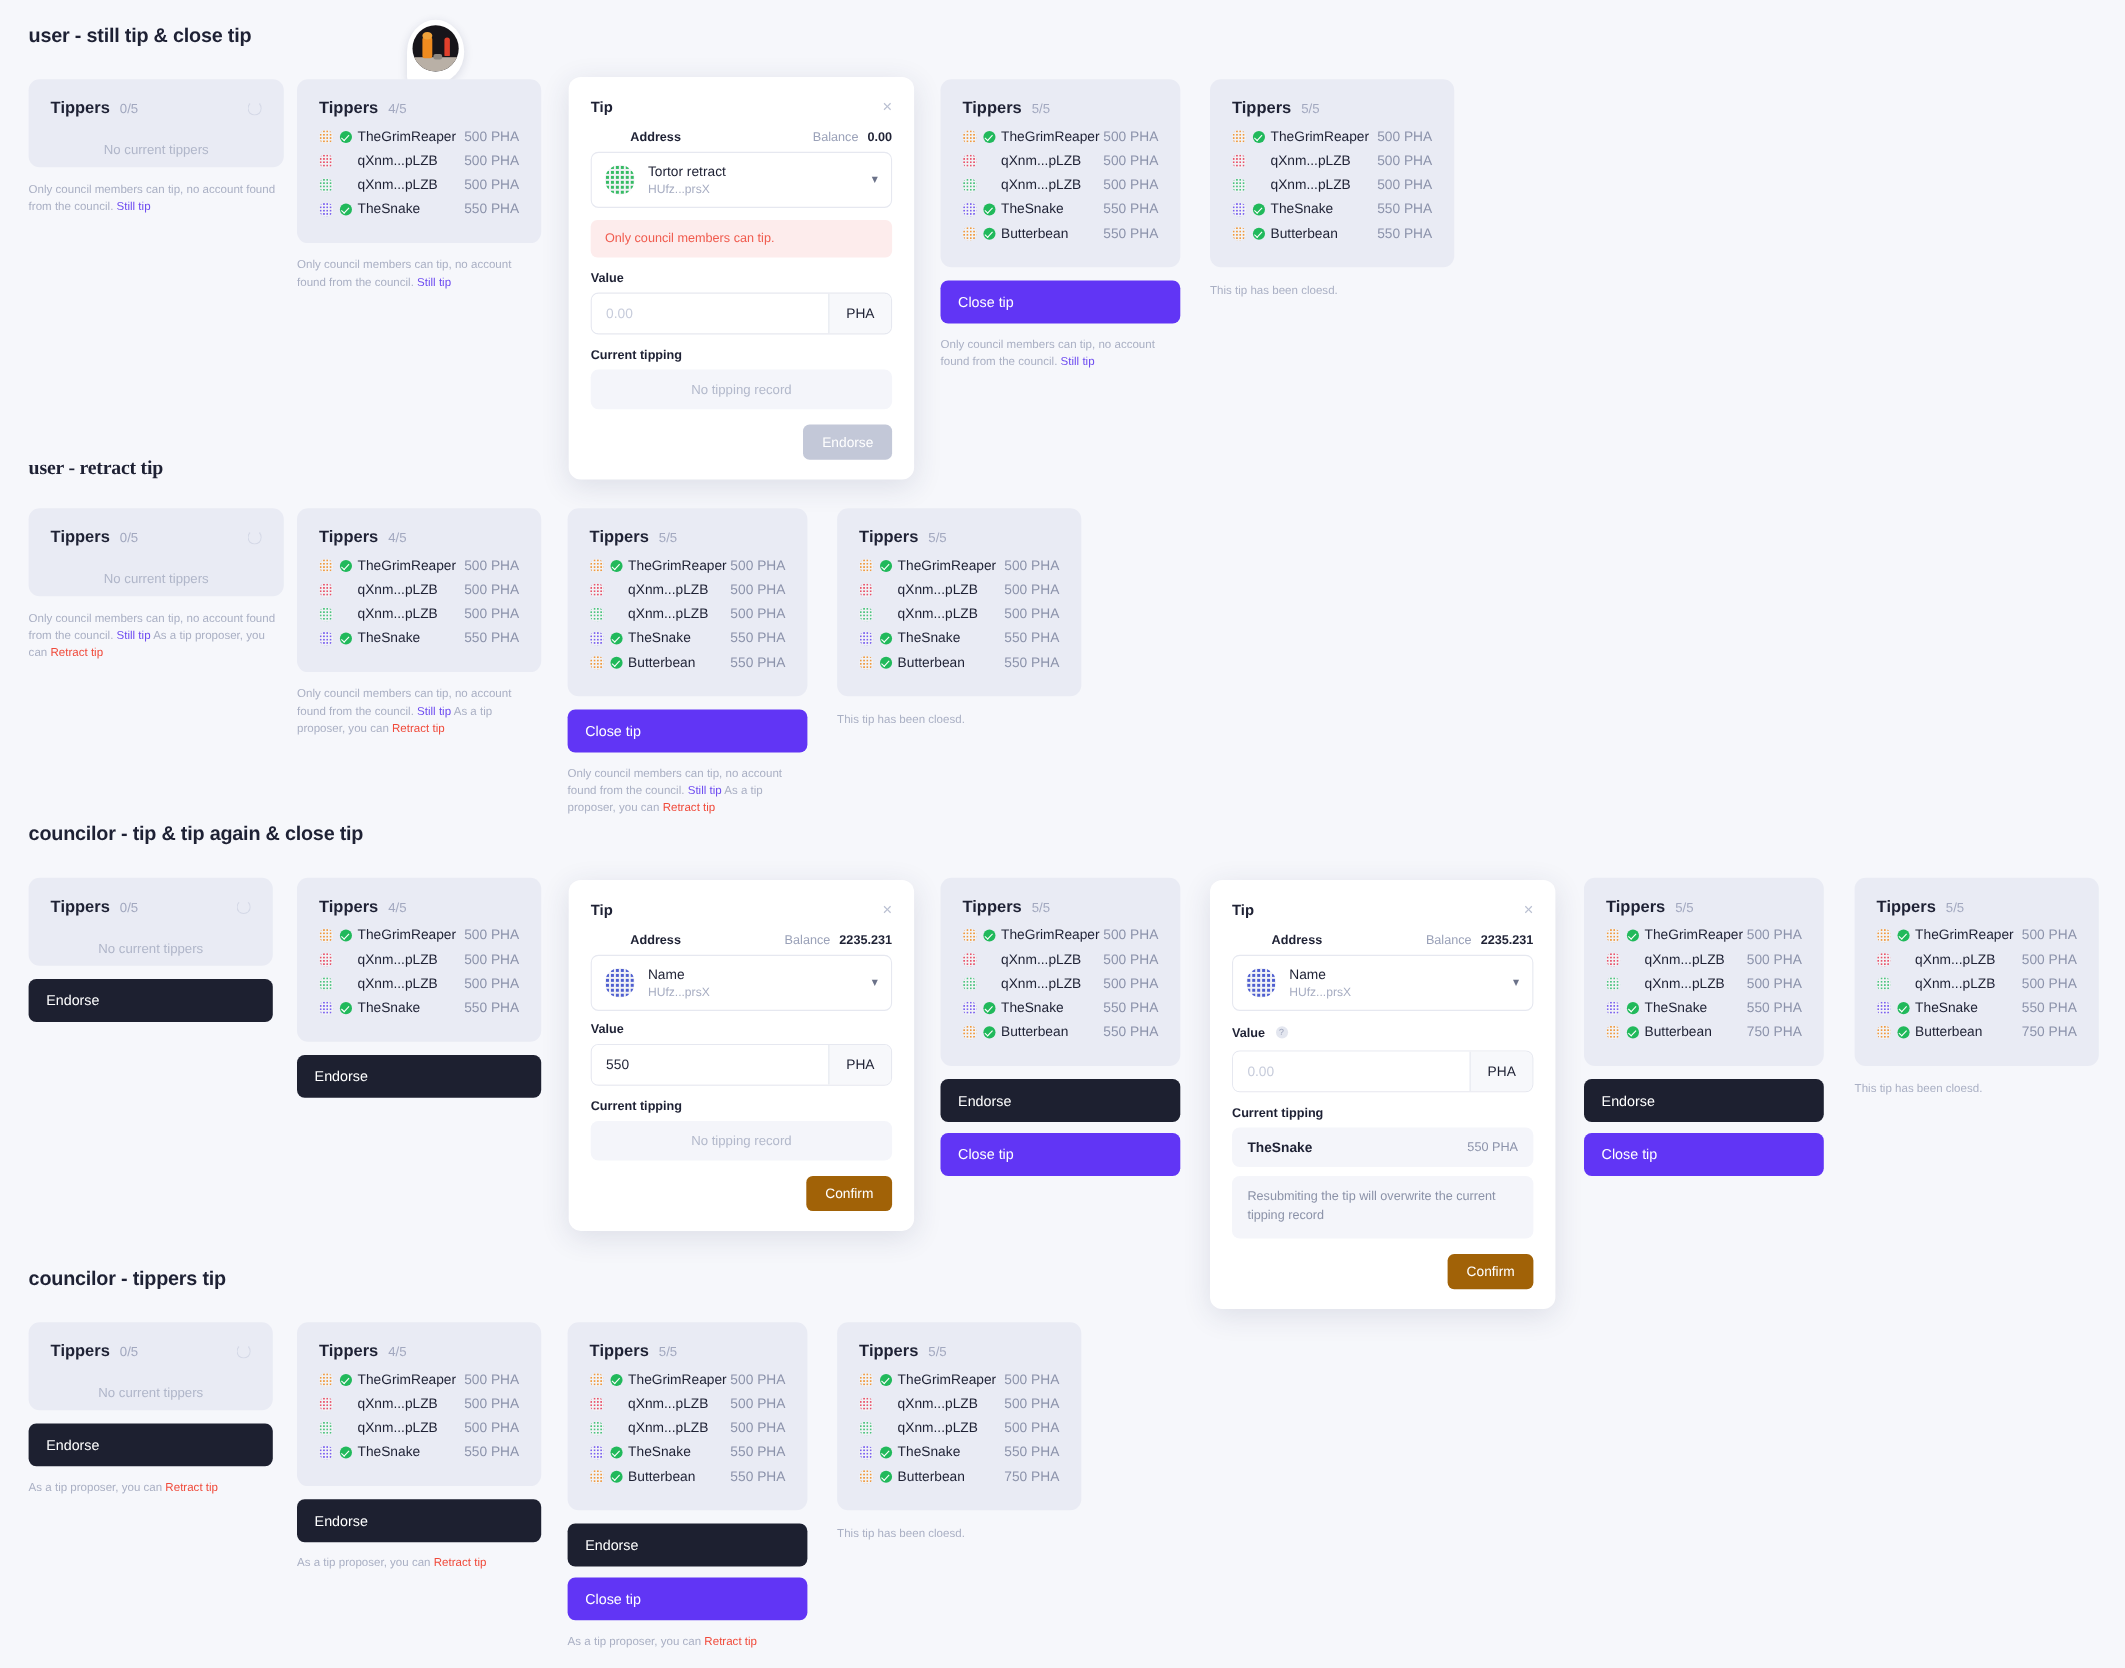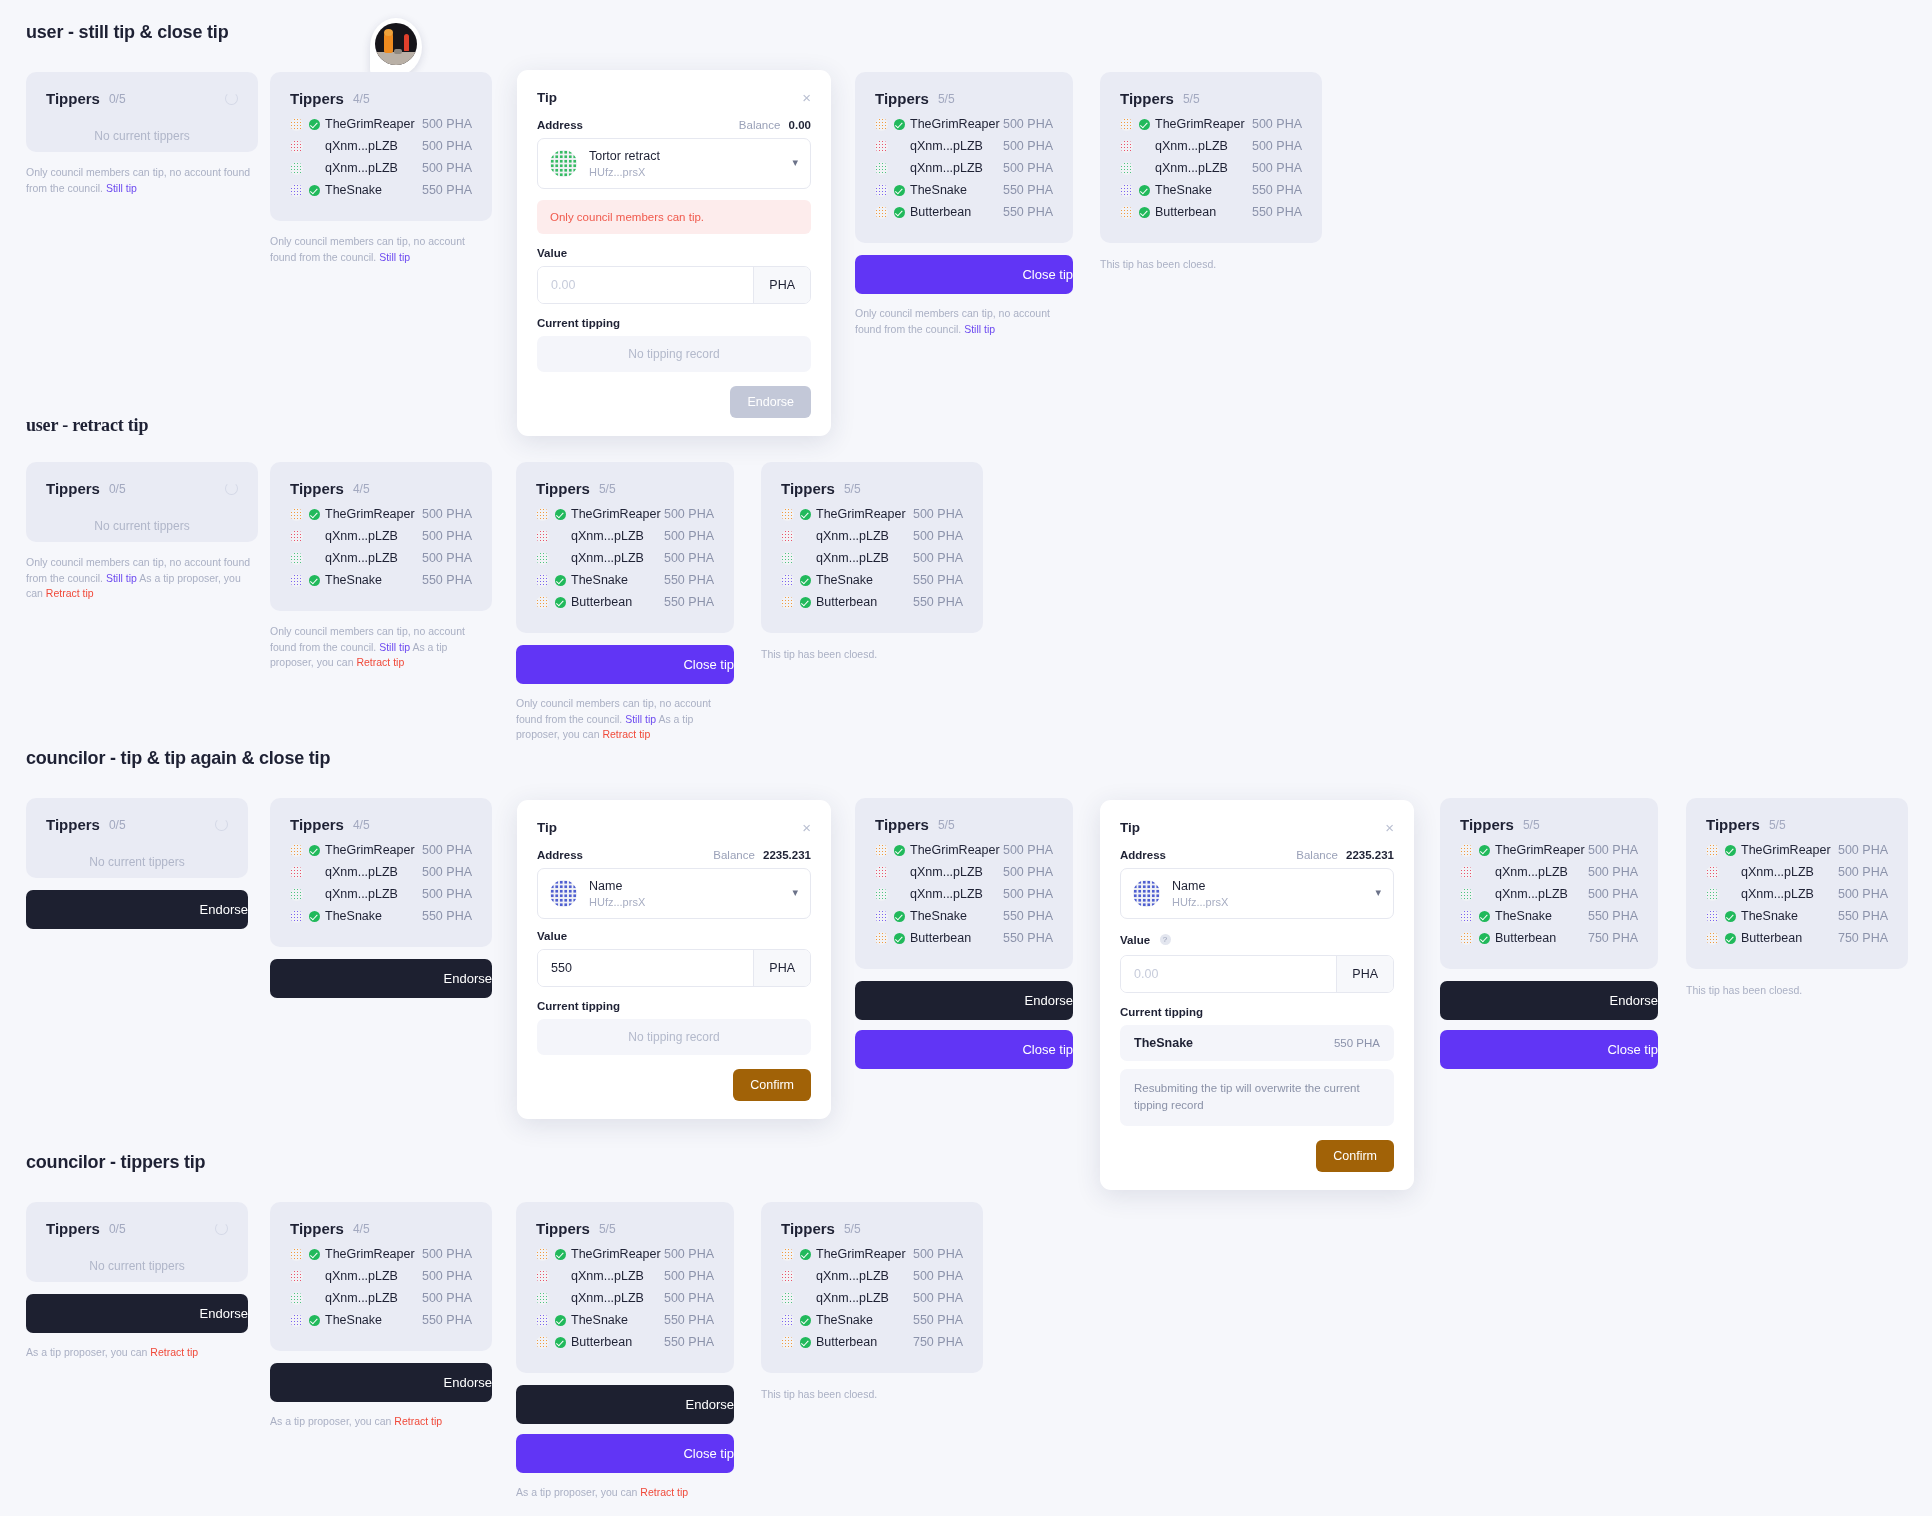--- a/index.html
+++ b/index.html
@@ -89,24 +89,24 @@
   
   .note {
     font-size: 10.5px; color: #aab0c4; line-height: 1.48;
   }
   .lnk-still { color: #6d4bf0; }
   .lnk-retract { color: #f04a3a; }
 
   
   .btn {
     display: block; width: 100%;
-    text-align: right;
+    text-align: left;
     border-radius: 7px;
     font-size: 13px;
-    padding: 12px 0;
+    padding: 12px 16px;
     border: none; cursor: pointer;
     font-family: "Liberation Sans", sans-serif;
   }
   .btn-dark { background: #1d2030; color: #fff; }
   .btn-purple { background: #6135f5; color: #fff; }
 
   
   .modal {
     position: absolute;
     background: #fff;
@@ -116,21 +116,21 @@
   }
   .modal-head {
     display: flex; align-items: center; margin-bottom: 14px;
   }
   .modal-title { font-size: 13.5px; font-weight: 700; color: #1e2134; }
   .modal-close {
     margin-left: auto; color: #b9bfd1; font-size: 15px;
     line-height: 1; cursor: pointer;
   }
   .field-row {
-    display: flex; align-items: flex-start; margin-bottom: 7px;
+    display: flex; align-items: flex-start; margin-bottom: 7px; margin-left: 36px;
   }
   .field-label {
     font-size: 11.5px; font-weight: 700; color: #1e2134;
   }
   .bal-wrap { margin-left: auto; font-size: 11.5px; }
   .bal-label { color: #9aa1b8; }
   .bal-value { color: #1e2134; font-weight: 700; margin-left: 5px; }
   .help-dot {
     display: inline-block; width: 11px; height: 11px;
     border-radius: 50%; background: #e3e6ef; color: #9aa1b8;

